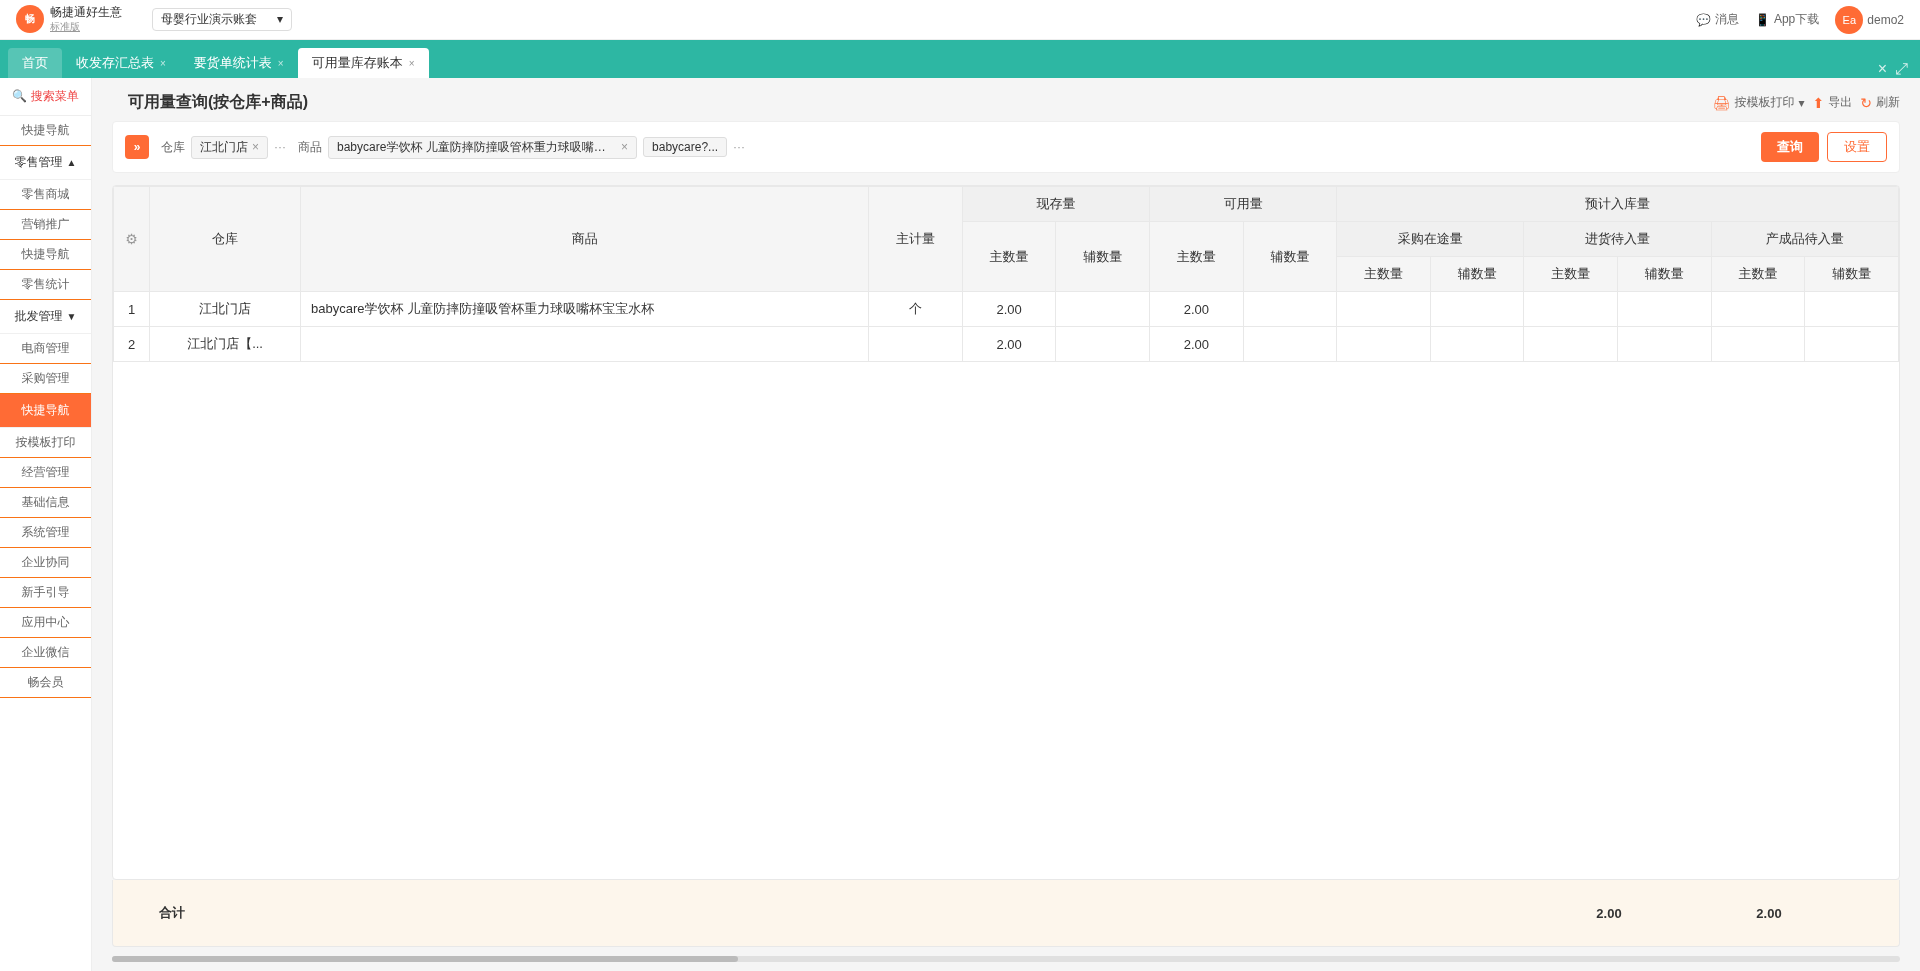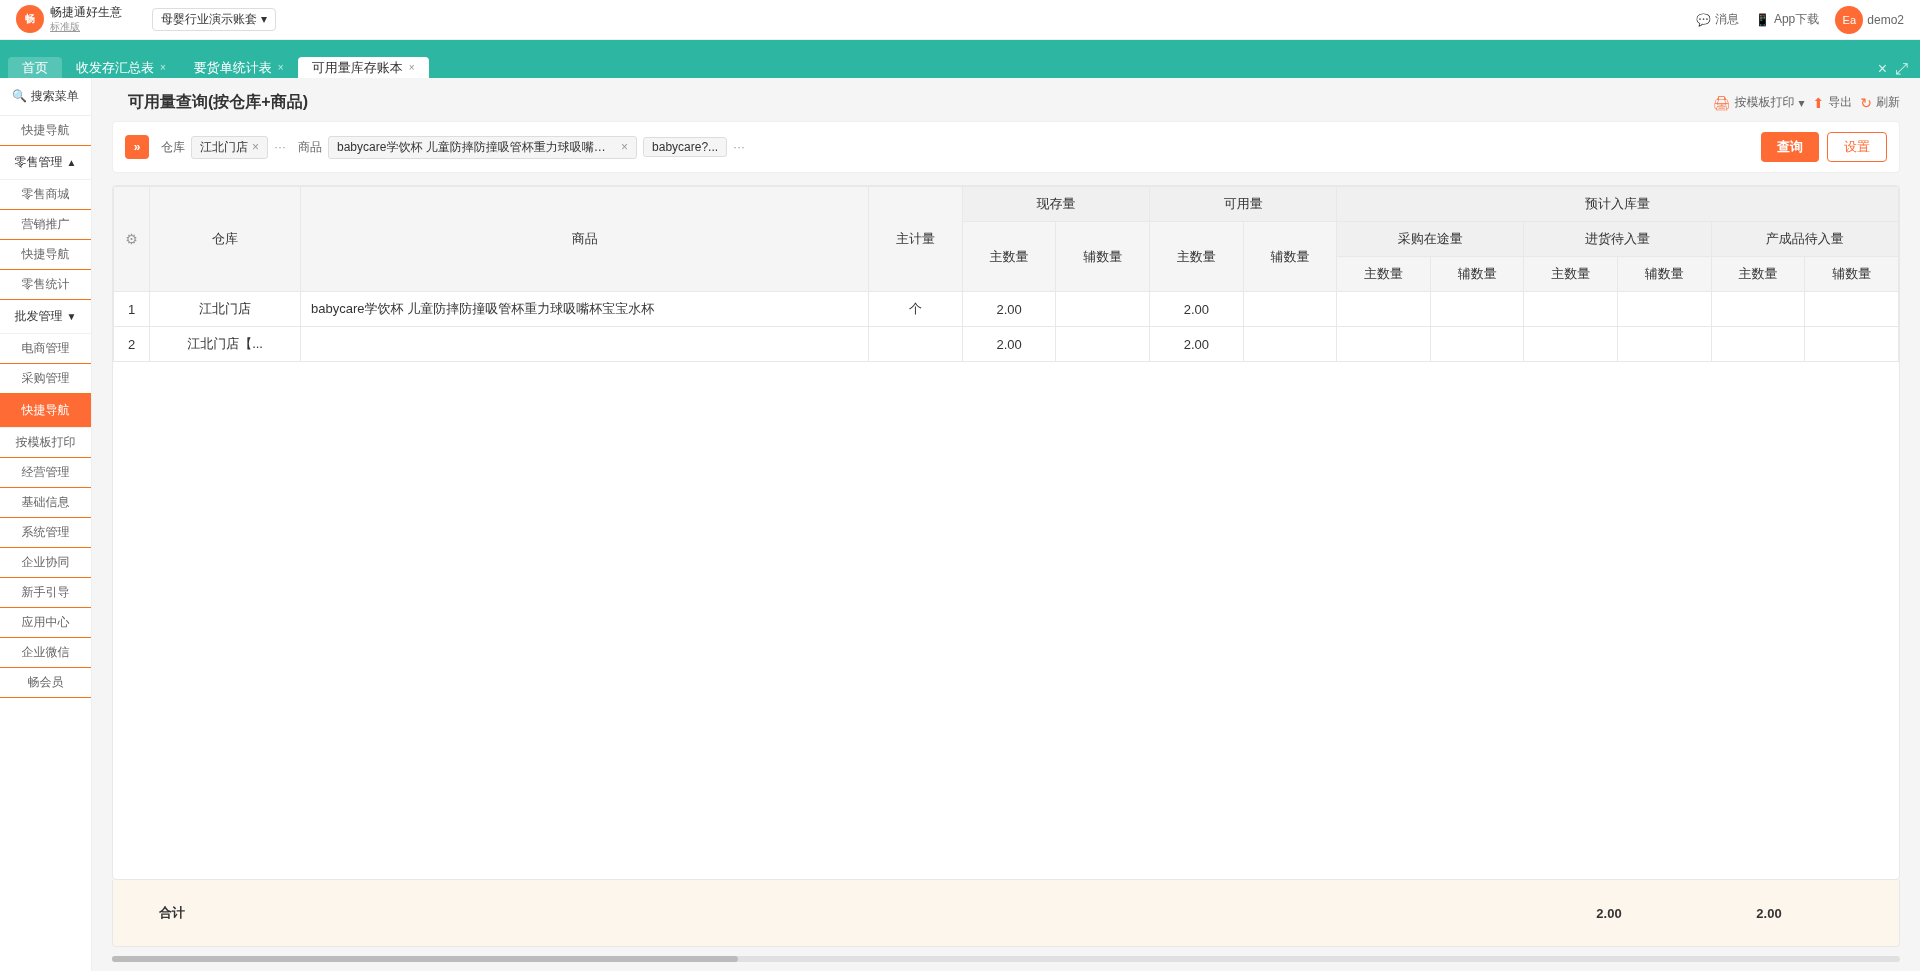--- a/index.html
+++ b/index.html
@@ -13,36 +13,36 @@
       align-items: center;
       justify-content: space-between;
       padding: 0 16px;
       border-bottom: 1px solid #eee;
     }
     .top-bar-left { display: flex; align-items: center; gap: 10px; }
     .logo-area { display: flex; align-items: center; gap: 6px; }
     .logo-icon { width: 28px; height: 28px; background: #ff6b35; border-radius: 50%; display: flex; align-items: center; justify-content: center; color: white; font-size: 10px; font-weight: bold; }
     .logo-text { font-size: 12px; color: #333; line-height: 1.2; }
     .logo-sub { font-size: 10px; color: #999; text-decoration: underline; }
-    .store-selector { display: flex; align-items: center; gap: 4px; border: 1px solid #ddd; border-radius: 4px; padding: 2px 8px; cursor: pointer; font-size: 12px; color: #333; background: #fff; margin-left: 20px; }
+    .store-selector { display: flex; align-items: center; gap: 20px; border: 1px solid #ddd; border-radius: 4px; padding: 2px 8px; cursor: pointer; font-size: 12px; color: #333; background: #fff; margin-left: 20px; }
     .top-bar-right { display: flex; align-items: center; gap: 16px; }
     .top-bar-btn { display: flex; align-items: center; gap: 4px; font-size: 12px; color: #666; cursor: pointer; }
     .user-avatar { width: 28px; height: 28px; border-radius: 50%; background: #ff6b35; display: flex; align-items: center; justify-content: center; color: white; font-size: 11px; }
 
     
     .nav-tabs {
       height: 38px;
       background: #2db7a3;
       display: flex;
       align-items: flex-end;
       padding: 0 0 0 0;
       gap: 0;
     }
     .nav-tab {
-      height: 21px;
+      height: 30px;
       padding: 0 14px;
       display: flex;
       align-items: center;
       gap: 6px;
       font-size: 13px;
       cursor: pointer;
       color: #fff;
       background: transparent;
       border-radius: 4px 4px 0 0;
       margin-top: 8px;
@@ -58,21 +58,21 @@
 
     
     .sidebar {
       width: 92px;
       background: #fff;
       border-right: 1px solid #eee;
       display: flex;
       flex-direction: column;
       overflow-y: auto;
     }
-    .sidebar-search { padding: 10px 0; font-size: 12px; color: #404040; cursor: pointer; text-align: center; border-bottom: 1px solid #eee; }
+    .sidebar-search { padding: 10px 0; font-size: 12px; color: #ef4444; cursor: pointer; text-align: center; border-bottom: 1px solid #eee; }
     .sidebar-nav-item { padding: 6px 8px; font-size: 12px; color: #666; cursor: pointer; text-align: center; border-bottom: 1px solid #f97316; }
     .sidebar-section {
       padding: 8px 8px;
       font-size: 12px;
       color: #333;
       cursor: pointer;
       display: flex;
       align-items: center;
       justify-content: center;
       gap: 4px;

